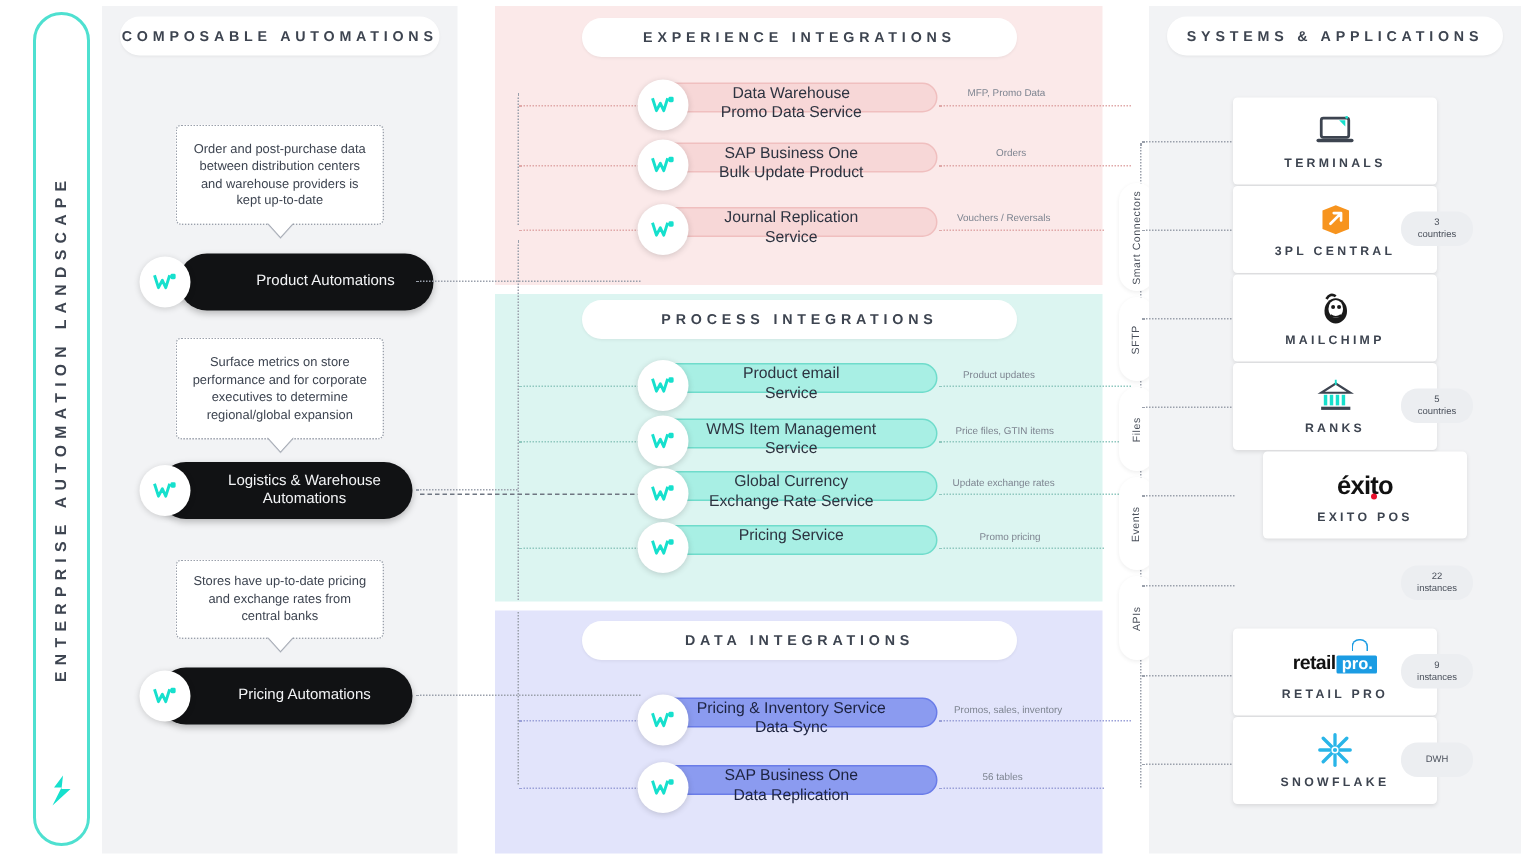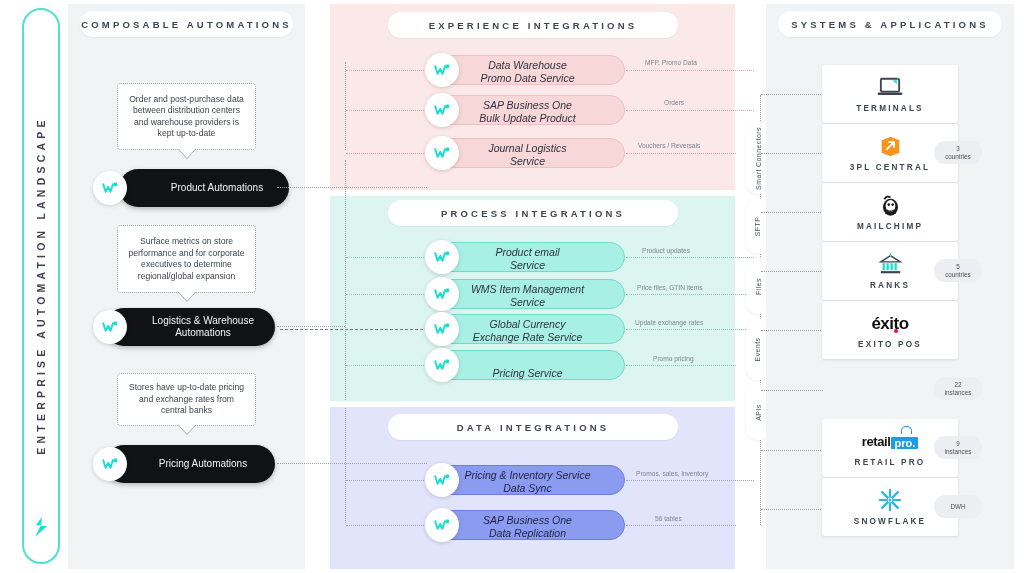--- a/index.html
+++ b/index.html
@@ -43,23 +43,23 @@
     white-space:nowrap;
   }
 
   
   .band{position:absolute;left:330px;width:405px;}
   #band-exp{top:4px;height:186px;background:#fbe9e9;}
   #band-proc{top:196px;height:205px;background:#dcf5f1;}
   #band-data{top:407px;height:162px;background:#e2e4fb;}
 
   
-  .svc{position:absolute;height:30px;border-radius:15px;
-       display:flex;align-items:flex-end;justify-content:center;
-       box-sizing:border-box;text-align:center;font-style:italic;}
+  .svc{position:absolute;height:20px;border-radius:15px;
+       display:flex;align-items:flex-start;justify-content:center;
+       box-sizing:border-box;text-align:center;}
   .svc span{font-size:10.5px;line-height:12.5px;color:#2d3340;}
   .svc.exp{background:#f7d7d7;border:1px solid #f0bfbf;}
   .svc.proc{background:#a8efe4;border:1px solid #6fdccb;}
   .svc.data{background:#8b9bf0;border:1px solid #6a7ce8;}
   .svc.data span{color:#1d2340;}
 
   .wbadge{
     position:absolute;width:34px;height:34px;border-radius:50%;
     background:#fff;box-shadow:0 1px 4px rgba(0,0,0,.16);
     display:flex;align-items:center;justify-content:center;z-index:4;
@@ -222,21 +222,21 @@
   <div class="wbadge" style="left:425px;top:93px;">
     <svg viewBox="0 0 22 16" width="17" height="12">
         <path d="M1 2 L4.5 13 L8 6.5 L11 13 L14.5 2 M16.5 2 L18.5 2 L18.5 4.2 L16.5 4.2 Z" stroke="#16e0cd" stroke-width="2.6" fill="none" stroke-linejoin="round"></path>
       </svg>
   </div>
   <div class="flowlabel" style="left:664px;top:99px;">Orders</div>
   <div class="hline pink" style="left:346px;top:110px;width:82px;"></div>
   <div class="hline pink" style="left:626px;top:110px;width:128px;"></div>
 
   <div class="svc exp" style="left:430px;top:138px;width:195px;">
-    <span><b style="font-weight:400;">Journal Logistics</b><br><b style="font-weight:400;">Service</b></span>
+    <span><b style="font-weight:400;">Journal Replication</b><br><b style="font-weight:400;">Service</b></span>
   </div>
   <div class="wbadge" style="left:425px;top:136px;">
     <svg viewBox="0 0 22 16" width="17" height="12">
         <path d="M1 2 L4.5 13 L8 6.5 L11 13 L14.5 2 M16.5 2 L18.5 2 L18.5 4.2 L16.5 4.2 Z" stroke="#16e0cd" stroke-width="2.6" fill="none" stroke-linejoin="round"></path>
       </svg>
   </div>
   <div class="flowlabel" style="left:638px;top:142px;">Vouchers / Reversals</div>
   <div class="hline pink" style="left:346px;top:153px;width:82px;"></div>
   <div class="hline pink" style="left:626px;top:153px;width:110px;"></div>
 
@@ -400,21 +400,21 @@
         <rect x="13.3" y="0" width="1.4" height="4" fill="#16e0cd"></rect>
       </svg>
     </div>
     <div class="label">RANKS</div>
   </div>
   <div class="badge" style="left:934px;top:259px;">
     <span>5</span>
     <span>countries</span>
   </div>
 
-  <div class="sys" style="top:301px;">
+  <div class="sys" style="top:301px;margin-left:20px;">
     <div class="ico">
       <div style="position:relative;font-size:17px;font-weight:700;color:#111;letter-spacing:-.5px;line-height:17px;">
         <span>éxito</span>
         <span style="position:absolute;left:23px;top:14px;width:4px;height:4px;border-radius:50%;background:#e8112d;"></span>
       </div>
     </div>
     <div class="label">EXITO POS</div>
   </div>
 
   <div class="badge" style="left:934px;top:377px;">

